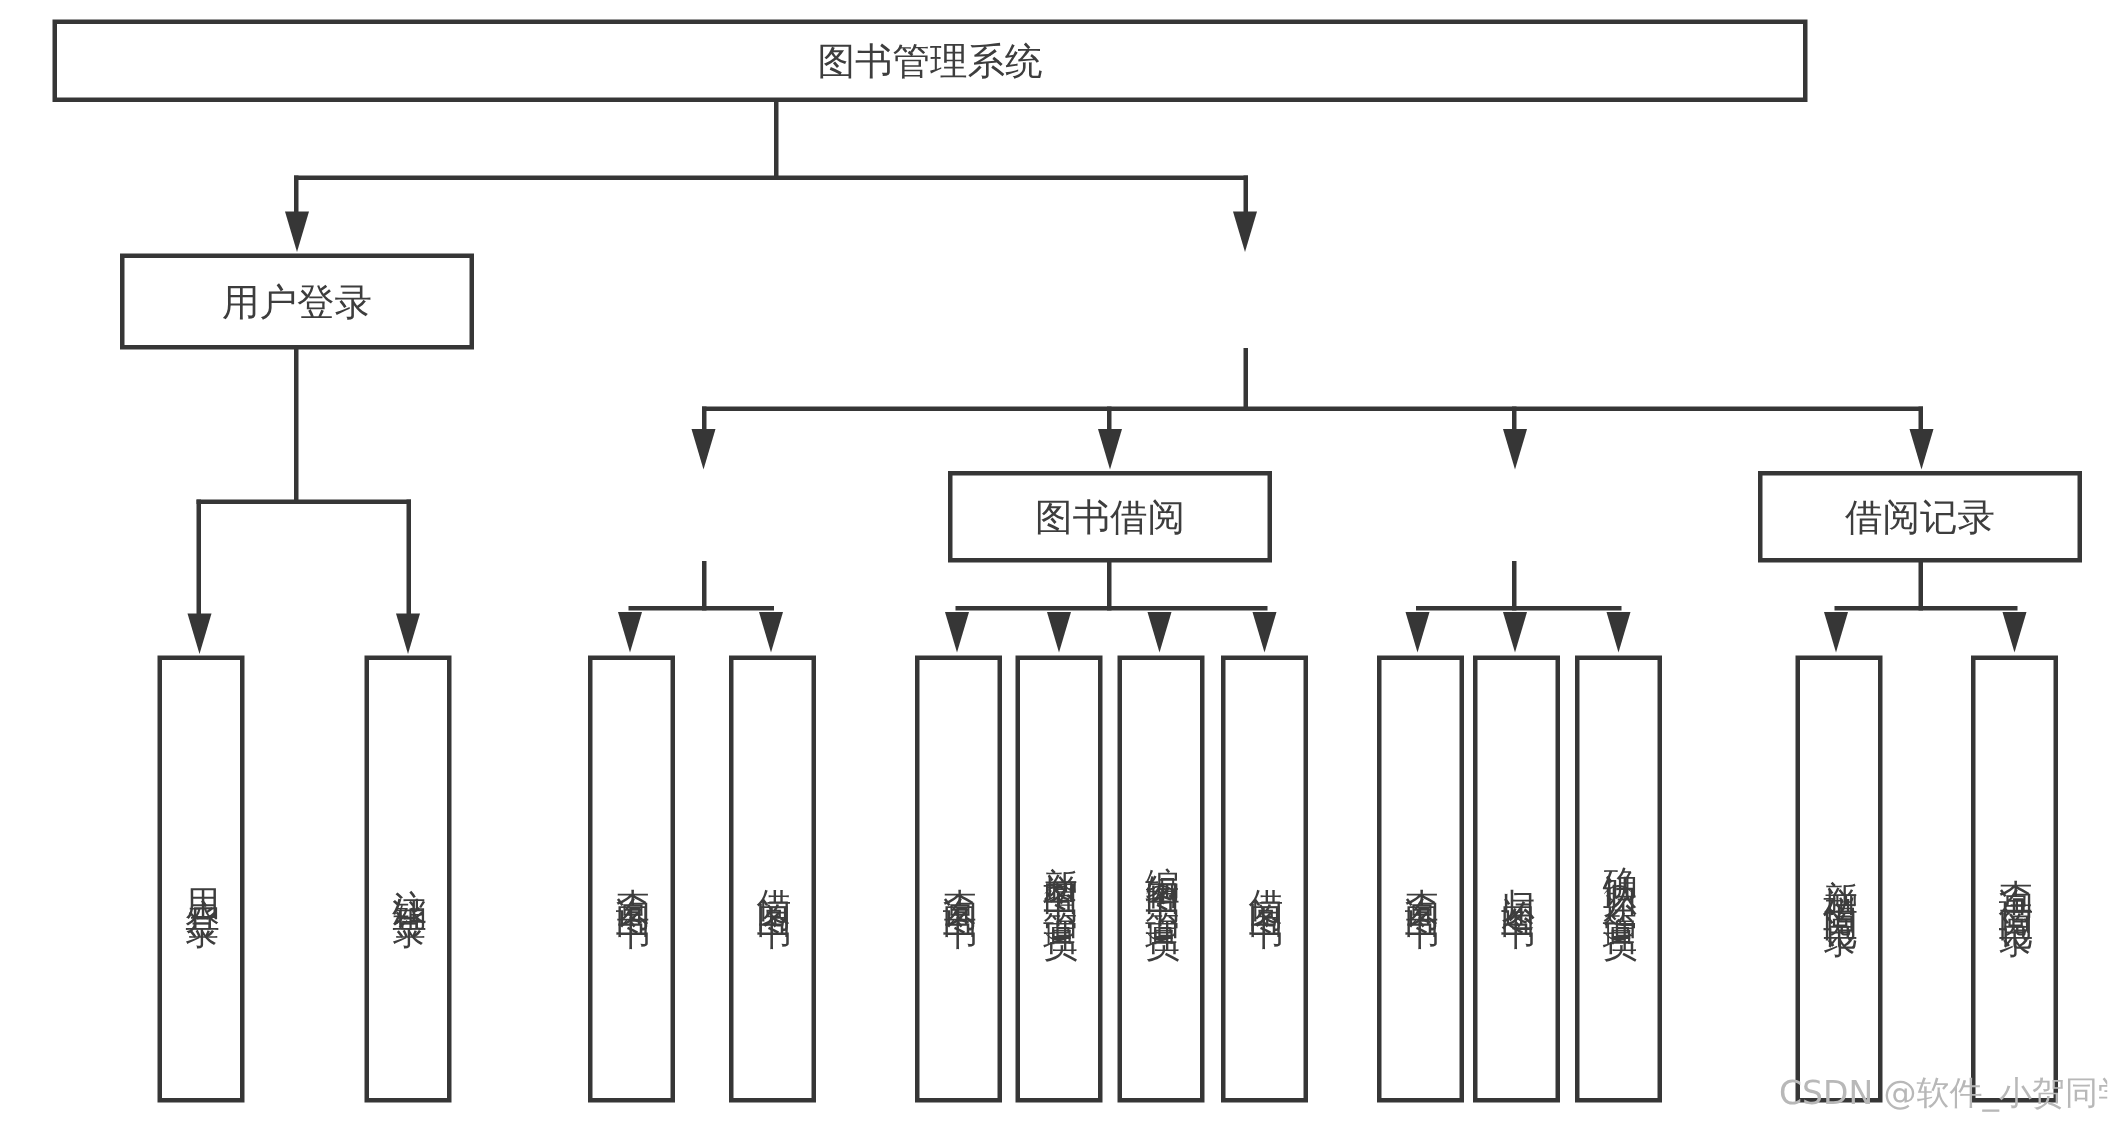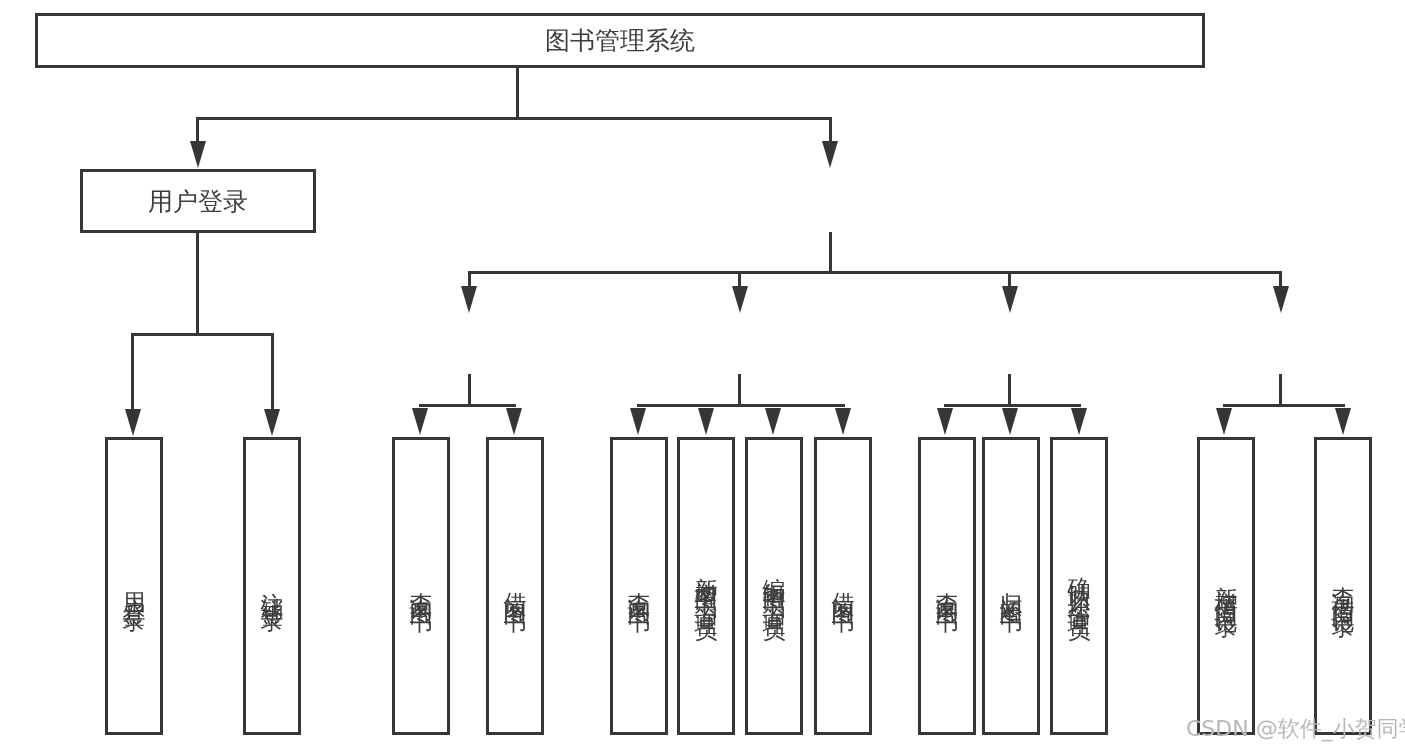--- a/index.html
+++ b/index.html
@@ -83,20 +83,26 @@
   <div class="hl" style="left:468px; top:271px; width:814px;"></div>
   <div class="vl" style="left:468px;  top:271px; height:20px;"></div>
   <div class="vl" style="left:738px;  top:271px; height:20px;"></div>
   <div class="vl" style="left:1008px; top:271px; height:20px;"></div>
   <div class="vl" style="left:1279px; top:271px; height:20px;"></div>
   <div class="ar" style="left:461px;  top:286px;"></div>
   <div class="ar" style="left:732px;  top:286px;"></div>
   <div class="ar" style="left:1002px; top:286px;"></div>
   <div class="ar" style="left:1273px; top:286px;"></div>
 
+  <div class="node node-l3" style="left:632px;">
+    <span>图书借阅</span>
+  </div>
+  <div class="node node-l3" style="left:1172px;">
+    <span>借阅记录</span>
+  </div>
 
   <div class="vl" style="left:468px; top:374px; height:33px;"></div>
   <div class="hl" style="left:419px; top:404px; width:97px;"></div>
   <div class="ar" style="left:412px; top:408px;"></div>
   <div class="ar" style="left:506px; top:408px;"></div>
 
   <div class="vl" style="left:738px; top:374px; height:33px;"></div>
   <div class="hl" style="left:637px; top:404px; width:208px;"></div>
   <div class="ar" style="left:630px; top:408px;"></div>
   <div class="ar" style="left:698px; top:408px;"></div>

